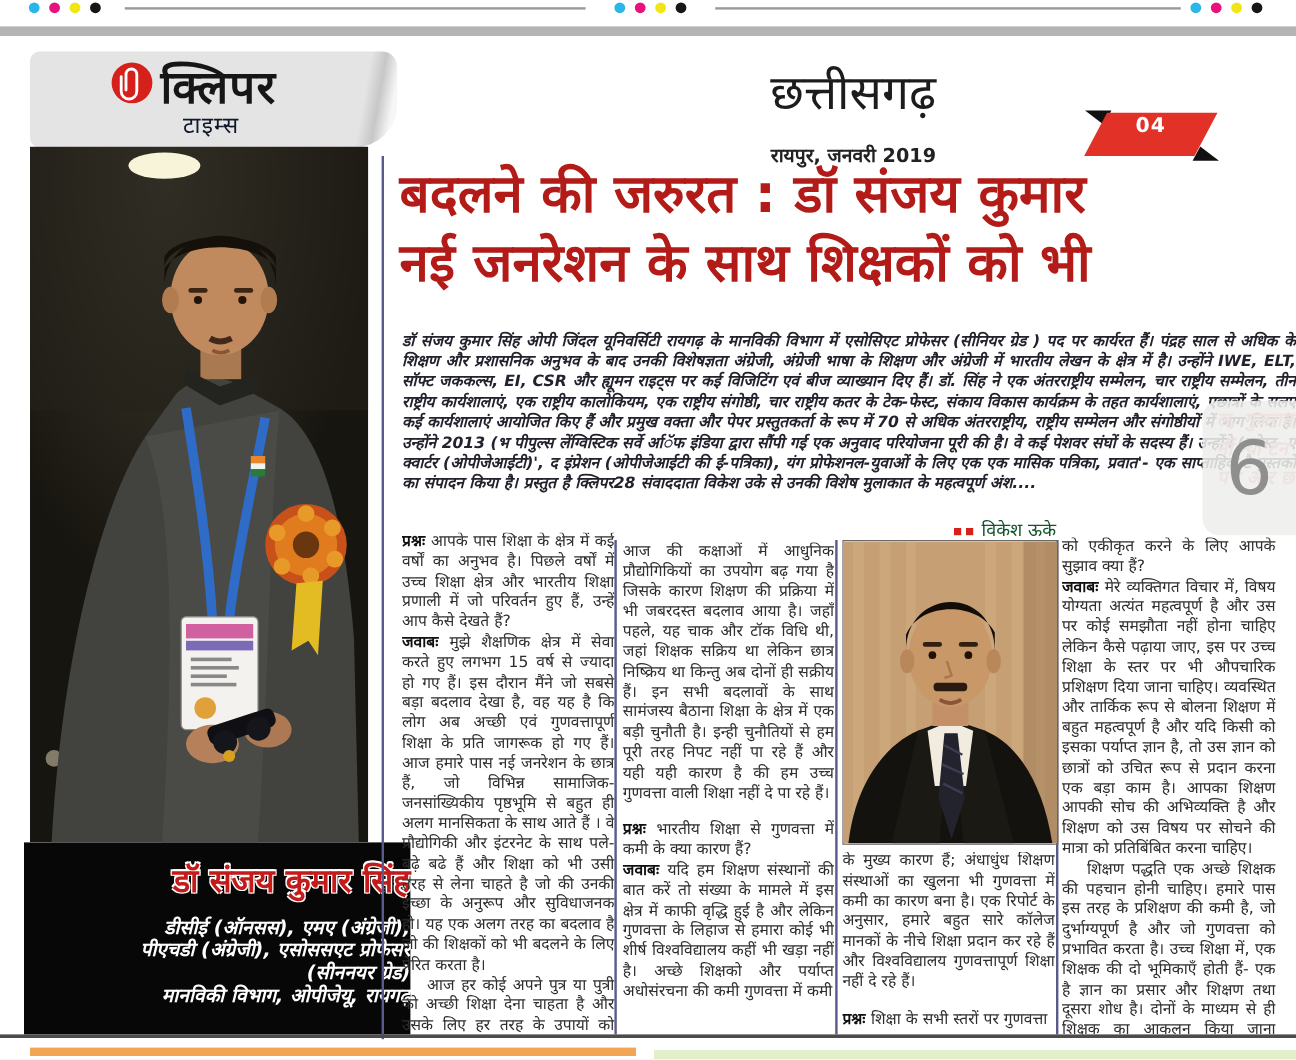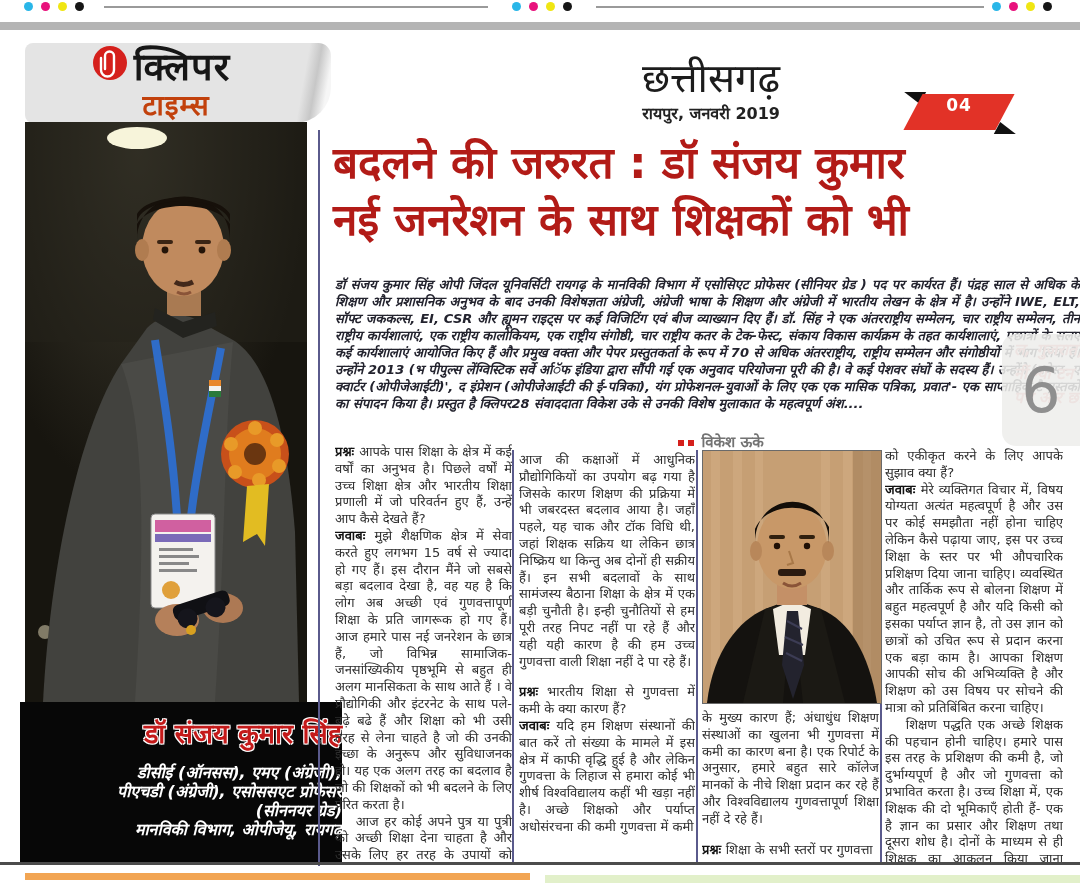--- a/index.html
+++ b/index.html
@@ -12,45 +12,45 @@
   .reg-line{position:absolute;top:6px;height:2px;background:#9a9a9a;}
   .gray-bar{position:absolute;left:0;top:22px;width:1080px;height:8px;background:#b4b4b4;}
   
   .logo-box{position:absolute;left:25px;top:43px;width:272px;height:80px;background:#e4e4e4;
             border-radius:8px 2px 2px 8px;display:flex;flex-direction:column;align-items:center;justify-content:center;}
   .logo-fold{position:absolute;left:295px;top:43px;width:36px;height:80px;
              background:linear-gradient(100deg,#e4e4e4 30%,#c7c7c7 55%,#f6f6f6 80%);
              border-radius:0 14px 40px 0;}
   .logo-row{display:flex;align-items:center;gap:6px;margin-top:-4px;justify-content:center;}
   .logo-name1{font-size:38px;font-weight:bold;color:#161616;letter-spacing:1px;}
-  .logo-name2{font-size:28px;font-weight:bold;color:#c2410c;margin-left:30px;margin-top:-6px;letter-spacing:1px;}
+  .logo-name2{font-size:19px;font-weight:normal;color:#0f172a;margin-left:30px;margin-top:-6px;letter-spacing:1px;}
   
   .edition{position:absolute;left:380px;top:56px;width:400px;text-align:right;}
   .region{font-family:"DejaVu Serif",serif;font-size:40px;color:#1c1c1c;line-height:44px;}
-  .dateline{font-size:16px;font-weight:bold;color:#222;margin-top:2px;}
+  .dateline{font-size:16px;font-weight:bold;color:#222;margin-top:18px;}
   
   .page-badge{position:absolute;left:903px;top:92px;width:112px;height:40px;}
   .badge-skew{position:absolute;left:10px;top:2px;width:92px;height:36px;background:#e23227;
               transform:skewX(-28deg);}
   .badge-tri-tl{position:absolute;left:-2px;top:0;width:0;height:0;border-top:12px solid #111;
                 border-left:22px solid transparent;transform:skewX(-28deg);}
   .badge-tri-br{position:absolute;right:-4px;bottom:-2px;width:0;height:0;border-bottom:12px solid #111;
                 border-right:22px solid transparent;transform:skewX(-28deg);}
   .badge-num{position:absolute;left:0;top:3px;width:112px;text-align:center;color:#fff;
              font-size:17px;font-weight:bold;letter-spacing:1px;}
   
   .headline{position:absolute;left:333px;top:134px;width:747px;color:#b21b17;font-weight:bold;
             font-size:44px;line-height:57px;white-space:nowrap;}
   
   .lede{position:absolute;left:335px;top:276px;width:745px;height:152px;overflow:hidden;
         font-size:13px;line-height:17px;font-weight:bold;font-style:italic;color:#23232e;
         text-align:justify;}
   
-  .byline{position:absolute;left:560px;top:431px;width:320px;text-align:center;font-size:15px;
-          font-weight:bold;color:#737373;}
+  .byline{position:absolute;left:560px;top:431px;width:320px;text-align:right;font-size:15px;
+          font-weight:normal;color:#14532d;}
   .byline .sq{display:inline-block;width:6px;height:6px;background:#d5201c;margin:0 2px 1px 2px;}
   
   .photo1{position:absolute;left:25px;top:122px;width:282px;height:580px;overflow:hidden;}
   .photo2{position:absolute;left:702px;top:450px;width:178px;height:252px;overflow:hidden;border:1px solid #6a6a6a;}
   
   .caption-box{position:absolute;left:20px;top:702px;width:290px;height:160px;background:#070707;
                text-align:right;color:#fff;padding-left:32px;}
   .caption-title{margin-top:12px;font-size:27px;font-weight:bold;color:#c41a1a;
                  text-shadow:-1px -1px 0 #fff,1px -1px 0 #fff,-1px 1px 0 #fff,1px 1px 0 #fff;}
   .caption-lines{margin-top:12px;font-size:16px;line-height:19px;font-weight:bold;font-style:italic;}

